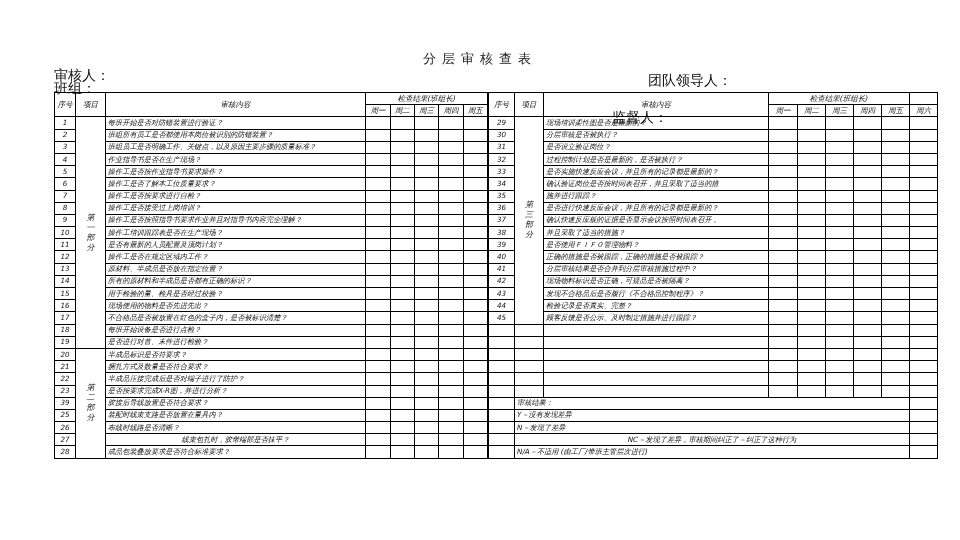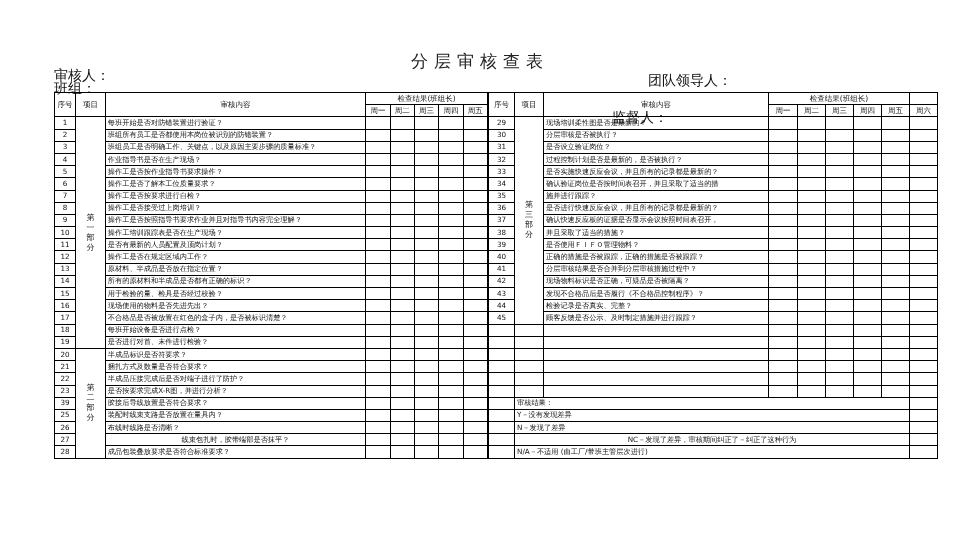--- a/index.html
+++ b/index.html
@@ -1,21 +1,21 @@
 <!DOCTYPE html>
 <html><head>
 <meta charset="utf-8">
 <style>
   html, body { margin:0; padding:0; }
   body { width:960px; height:540px; background:#ffffff; position:relative; overflow:hidden;
          font-family:"DejaVu Sans", "Liberation Sans", sans-serif; color:#111; }
-  .title { position:absolute; left:0; width:960px; top:50px; text-align:center; font-size:17px;
+  .title { position:absolute; left:0; width:960px; top:50px; text-align:center; font-size:13px;
            letter-spacing:6px; color:#222; }
   .meta { position:absolute; font-size:14px; color:#111; }
-  table.grid { position:absolute; border-collapse:collapse; table-layout:fixed; font-size:7.2px; }
+  table.grid { position:absolute; border-collapse:collapse; table-layout:fixed; font-size:7.2px;font-style:italic; }
   table.grid td, table.grid th { border:1px solid #000; padding:0 2px; height:11.2px; line-height:10px;
        white-space:nowrap; overflow:hidden; font-weight:normal; }
   .c { text-align:center; }
   .l { text-align:left;margin-top:40px; }
   .hdr { font-size:7.5px; }
   .sec { text-align:center; vertical-align:middle; font-size:8px; line-height:11px; white-space:normal; }
   .tall td { height:29px;text-align:center; }
 </style>
 </head>
 <body>

